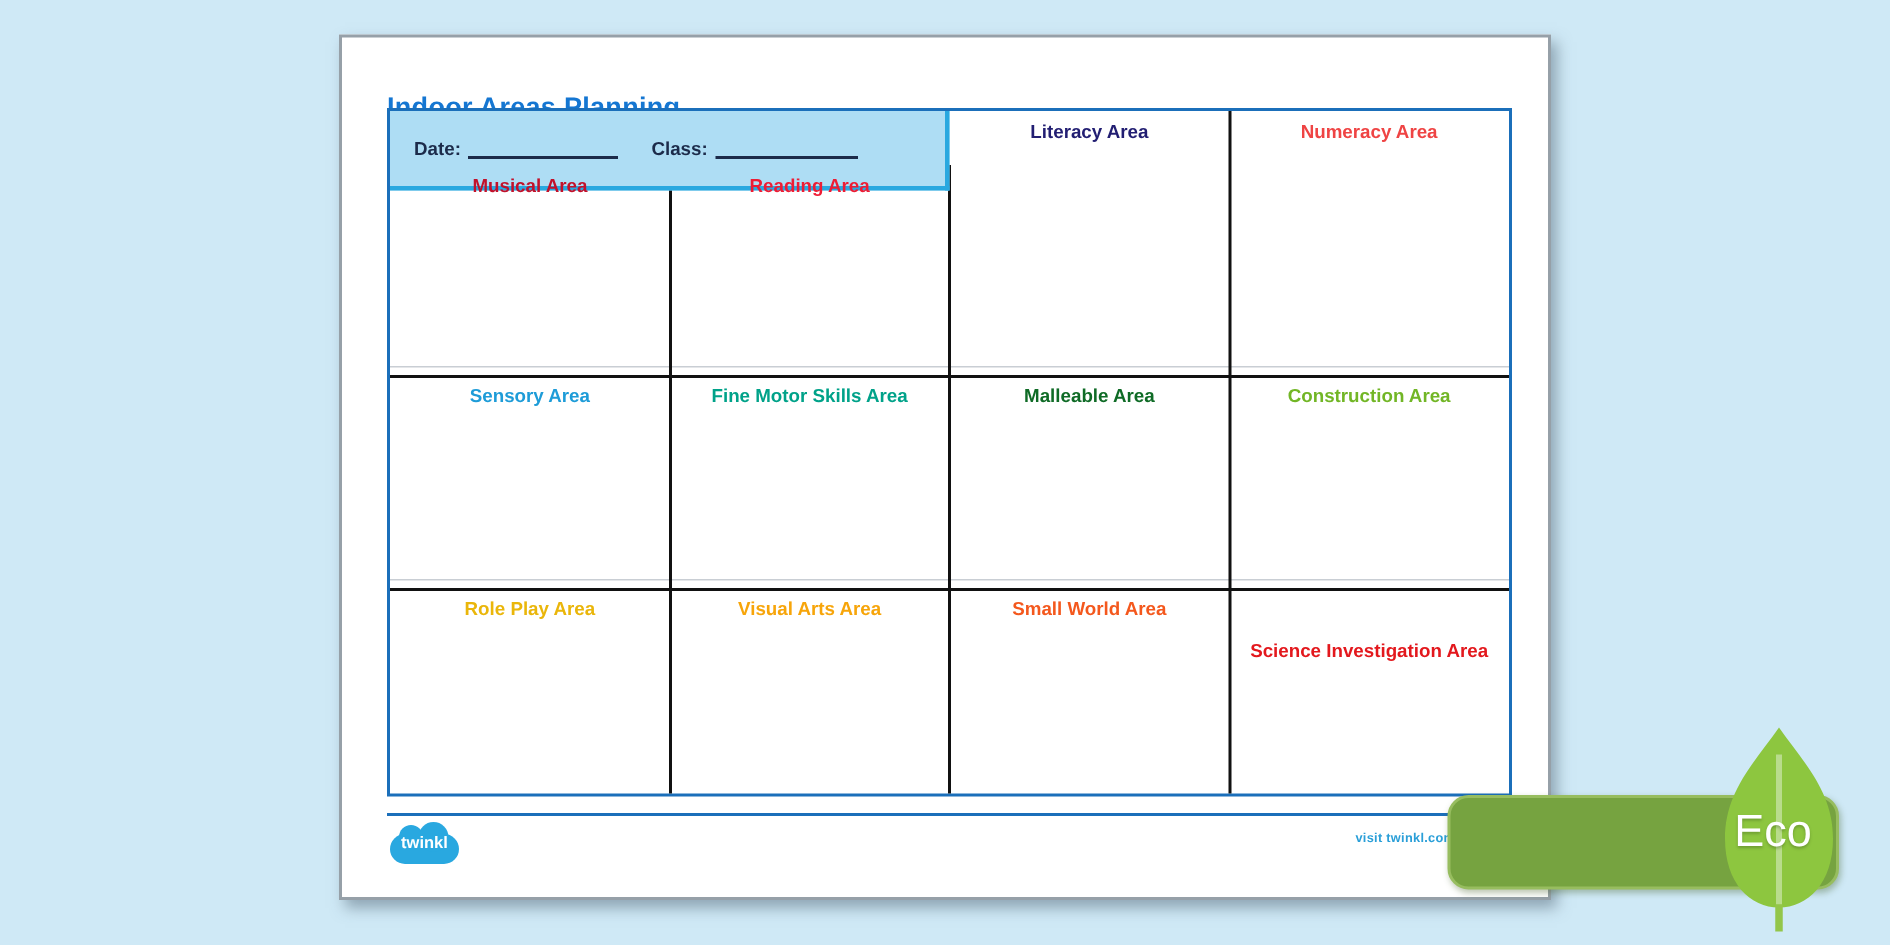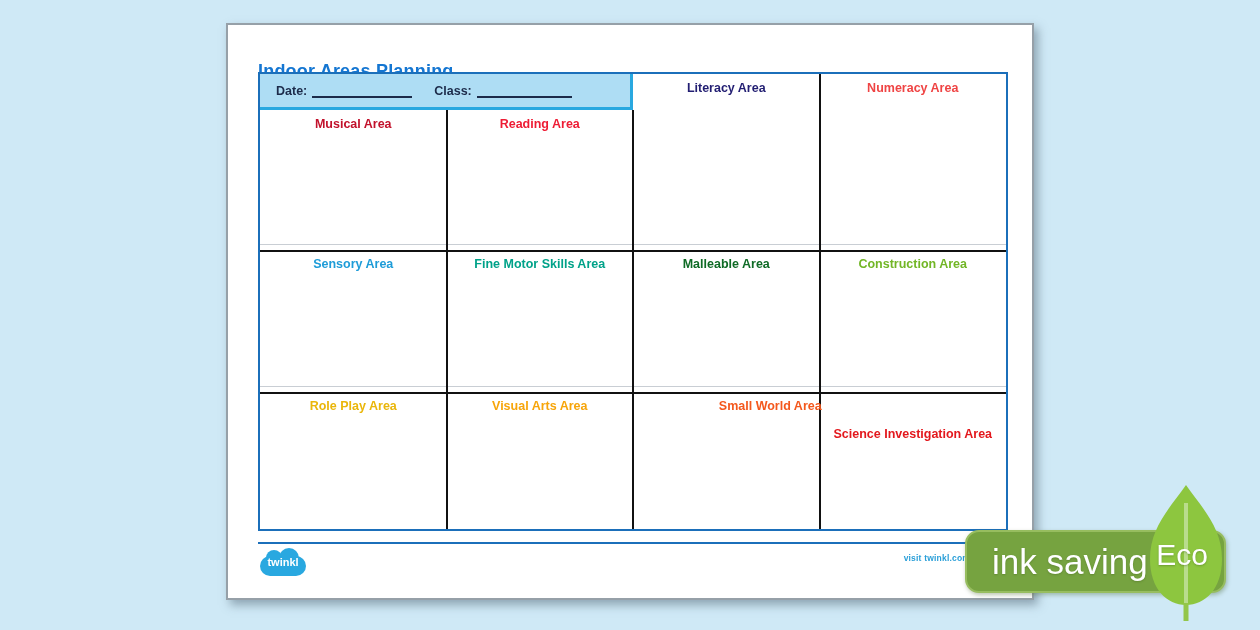--- a/index.html
+++ b/index.html
@@ -25,21 +25,21 @@
   .vline.v1{left:25%;top:36px;bottom:0;}
   .vline.v2{left:50%;top:36px;bottom:0;}
   .vline.v3{left:75%;top:0;bottom:0;}
   .hline{position:absolute;left:0;right:0;height:2px;background:#111111;}
   .hline.h1{top:176px;}
   .hline.h2{top:318px;}
   .hline-faint{position:absolute;left:0;right:0;height:1px;background:#c9ced4;}
   .hline-faint.f1{top:170px;}
   .hline-faint.f2{top:312px;}
   .date-cell{
-    position:absolute;left:0;top:0;width:50%;height:36px;box-sizing:border-box;
+    position:absolute;left:0;top:0;width:50%;height:53px;box-sizing:border-box;
     border-right:3px solid #29a8e0;border-bottom:3px solid #29a8e0;
     display:flex;align-items:center;padding-left:16px;
     font-size:12.5px;font-weight:bold;color:#1c2b4a;
   }
   .blank-line{display:inline-block;border-bottom:2px solid #1c2b4a;height:12px;}
   .blank-line.date{width:100px;margin-left:5px;margin-right:22px;}
   .blank-line.class{width:95px;margin-left:5px;}
   .cell-label{
     position:absolute;width:25%;text-align:center;
     font-size:12.5px;font-weight:bold;line-height:1.1;
@@ -119,36 +119,35 @@
     <div class="cell-label" style="left: 0px; top: 44px; color: rgb(194, 17, 43);">Musical Area</div>
     <div class="cell-label" style="left: 25%; top: 44px; color: rgb(238, 28, 52);">Reading Area</div>
 
     <div class="cell-label" style="left: 0px; top: 184px; color: rgb(30, 156, 216);">Sensory Area</div>
     <div class="cell-label" style="left: 25%; top: 184px; color: rgb(0, 162, 137);">Fine Motor Skills Area</div>
     <div class="cell-label" style="left: 50%; top: 184px; color: rgb(15, 107, 38);">Malleable Area</div>
     <div class="cell-label" style="left: 75%; top: 184px; color: rgb(114, 182, 38);">Construction Area</div>
 
     <div class="cell-label" style="left: 0px; top: 326px; color: rgb(234, 182, 10);">Role Play Area</div>
     <div class="cell-label" style="left: 25%; top: 326px; color: rgb(247, 165, 10);">Visual Arts Area</div>
-    <div class="cell-label" style="left: 50%; top: 326px; color: rgb(244, 88, 29); padding-left: 44px;">Small World Area</div>
+    <div class="cell-label" style="left: 50%; top: 326px; color: rgb(244, 88, 29);">Small World Area</div>
     <div class="cell-label" style="left: 75%; top: 326px; color: rgb(227, 24, 29); margin-top: 28px;">Science Investigation Area</div>
   </div>
 
   <div class="footer-divider"></div>
 
   <div class="logo">
     <div class="cloud"></div>
     <div class="logo-text">twinkl</div>
   </div>
 
   <div class="visit-text">visit twinkl.com.au</div>
 </div>
 
 <div class="eco-badge">
   <div class="eco-pill" style="background-color: rgb(118, 163, 64);"></div>
-  <div class="ink-text">ink saving</div>
   <svg class="leaf-svg" width="80" height="140" viewBox="0 0 80 140">
     <path d="M40 2 C57 26 76 45 76 76 C76 106 59 122 40 122 C21 122 4 106 4 76 C4 45 23 26 40 2 Z" fill="#8dc63f"></path>
     <line x1="40" y1="20" x2="40" y2="120" stroke="#b9dc8c" stroke-width="4"></line>
     <line x1="40" y1="120" x2="40" y2="138" stroke="#93c64a" stroke-width="5"></line>
   </svg>
   <div class="eco-text">Eco</div>
 </div>
 
 </body></html>

